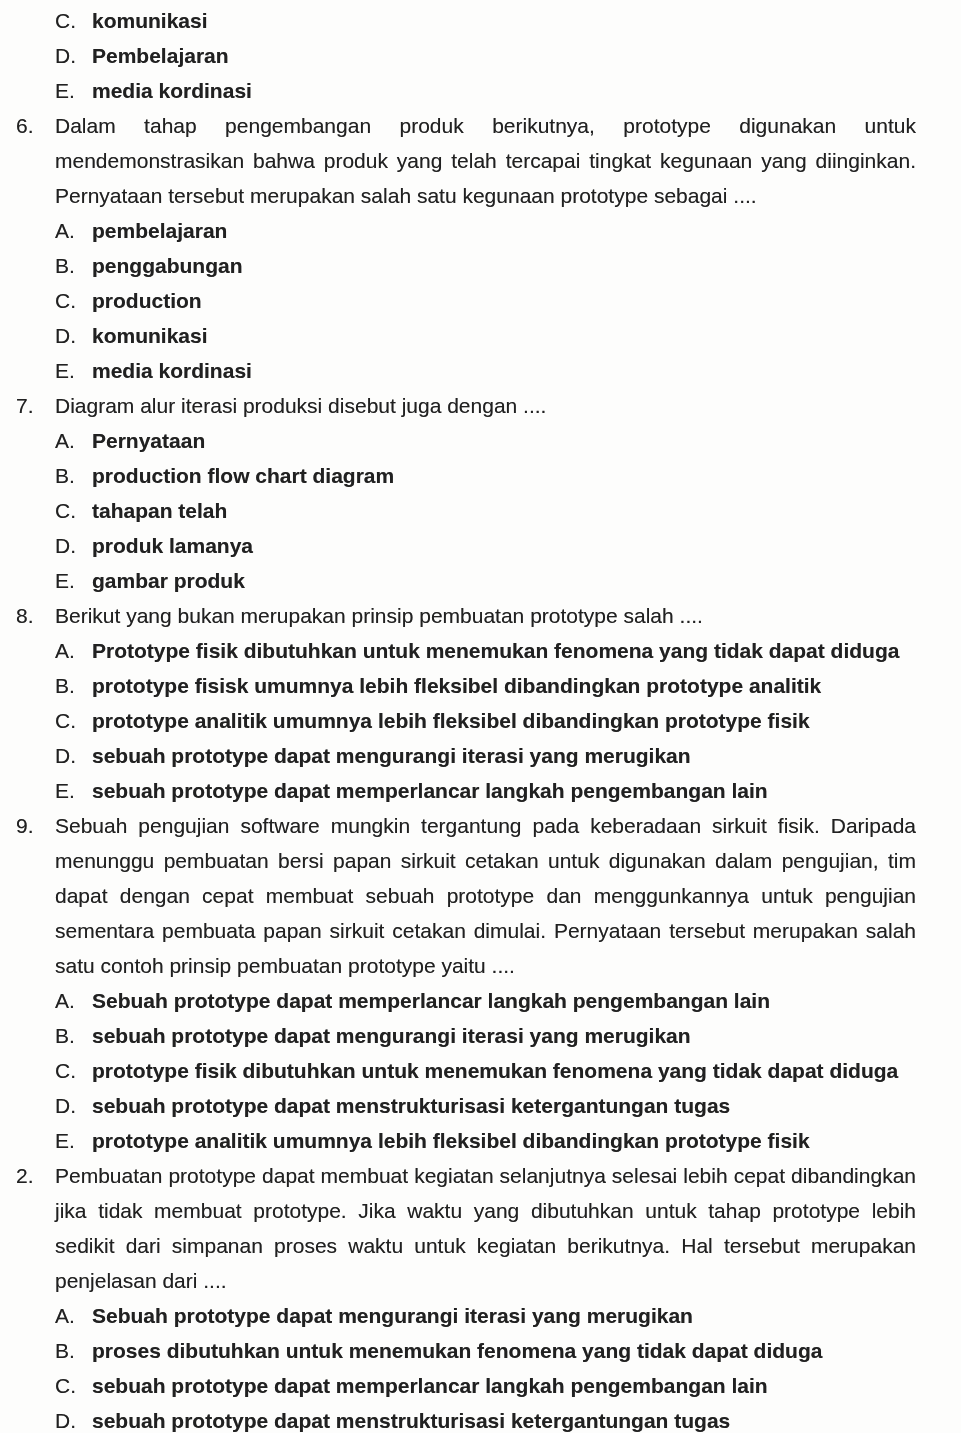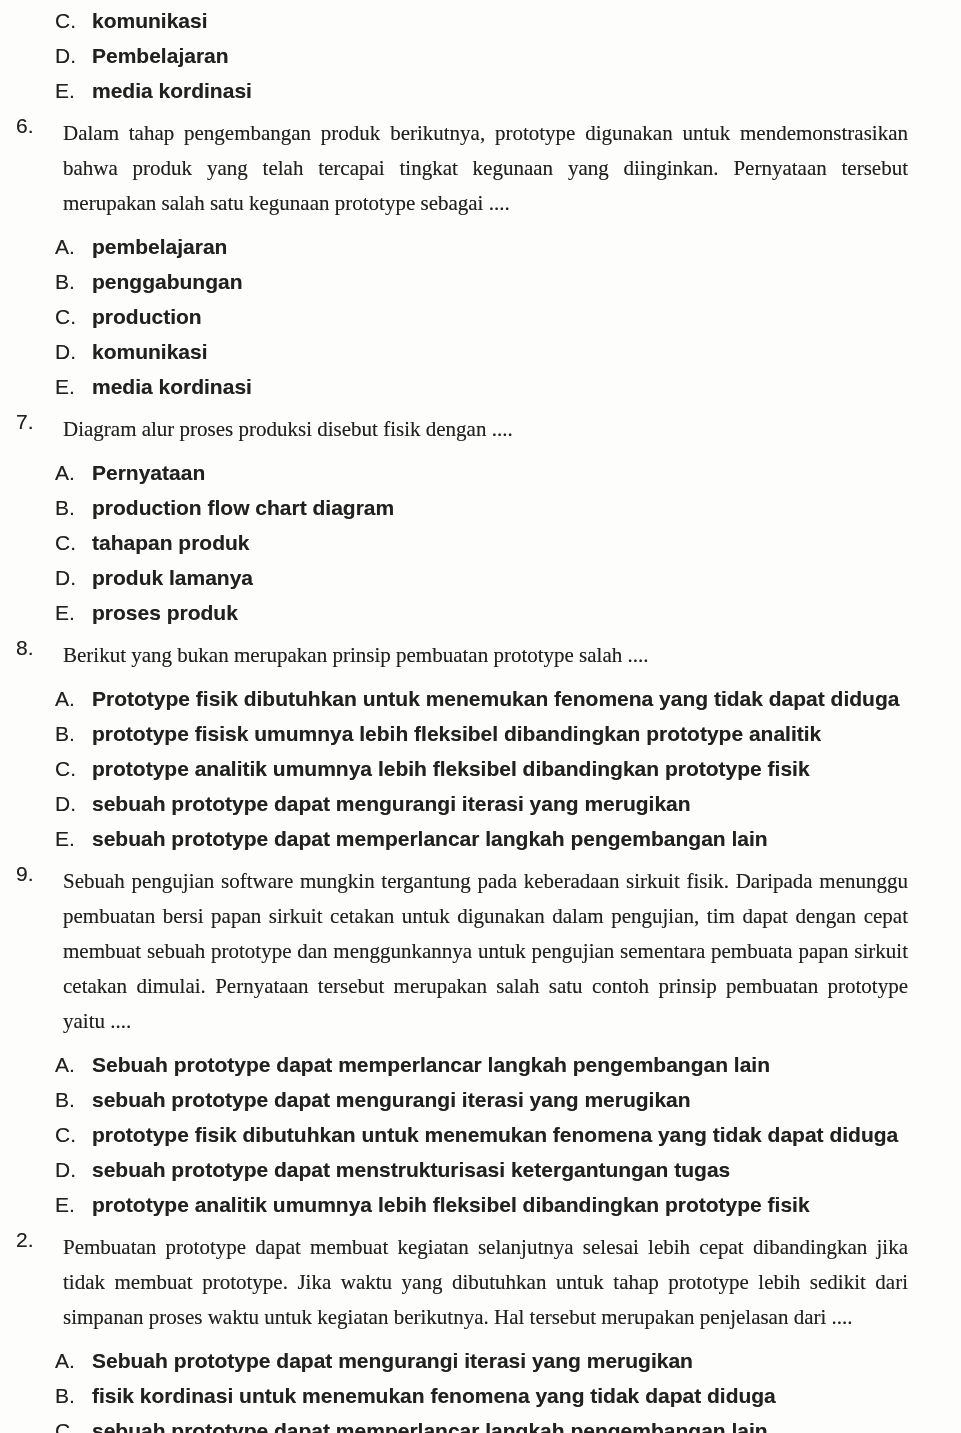--- a/index.html
+++ b/index.html
@@ -29,23 +29,22 @@
     display: flex;
     align-items: flex-start;
   }
   .q-num {
     flex: 0 0 39px;
   }
   .q-body {
     width: 861px;
   }
   .stem {
-    margin: 8px;
+    margin: 0;
     text-align: justify;
-    font-family: Liberation Serif, serif;
   }
   .opt {
     display: flex;
   }
   .opt-letter {
     flex: 0 0 37px;
   }
   .opt-text {
     flex: 1;
     white-space: nowrap;
@@ -105,45 +104,45 @@
   </div>
 </div>
       </div>
     </div>
   </article>
 
   <article class="question">
     <div class="q-row">
       <span class="q-num">7.</span>
       <div class="q-body">
-        <p class="stem">Diagram alur proses produksi disebut fisik dengan ....</p>
+        <p class="stem">Diagram alur iterasi produksi disebut juga dengan ....</p>
         <div class="options">
   <div class="opt">
     <span class="opt-letter">A.</span>
     <span class="opt-text">Pernyataan</span>
   </div>
 
   <div class="opt">
     <span class="opt-letter">B.</span>
     <span class="opt-text">production flow chart diagram</span>
   </div>
 
   <div class="opt">
     <span class="opt-letter">C.</span>
-    <span class="opt-text">tahapan produk</span>
+    <span class="opt-text">tahapan telah</span>
   </div>
 
   <div class="opt">
     <span class="opt-letter">D.</span>
     <span class="opt-text">produk lamanya</span>
   </div>
 
   <div class="opt">
     <span class="opt-letter">E.</span>
-    <span class="opt-text">proses produk</span>
+    <span class="opt-text">gambar produk</span>
   </div>
 </div>
       </div>
     </div>
   </article>
 
   <article class="question">
     <div class="q-row">
       <span class="q-num">8.</span>
       <div class="q-body">
@@ -219,21 +218,21 @@
       <div class="q-body">
         <p class="stem">Pembuatan prototype dapat membuat kegiatan selanjutnya selesai lebih cepat dibandingkan jika tidak membuat prototype. Jika waktu yang dibutuhkan untuk tahap prototype lebih sedikit dari simpanan proses waktu untuk kegiatan berikutnya. Hal tersebut merupakan penjelasan dari ....</p>
         <div class="options">
   <div class="opt">
     <span class="opt-letter">A.</span>
     <span class="opt-text">Sebuah prototype dapat mengurangi iterasi yang merugikan</span>
   </div>
 
   <div class="opt">
     <span class="opt-letter">B.</span>
-    <span class="opt-text">fisik kordinasi untuk menemukan fenomena yang tidak dapat diduga</span>
+    <span class="opt-text">proses dibutuhkan untuk menemukan fenomena yang tidak dapat diduga</span>
   </div>
 
   <div class="opt">
     <span class="opt-letter">C.</span>
     <span class="opt-text">sebuah prototype dapat memperlancar langkah pengembangan lain</span>
   </div>
 
   <div class="opt">
     <span class="opt-letter">D.</span>
     <span class="opt-text">sebuah prototype dapat menstrukturisasi ketergantungan tugas</span>

